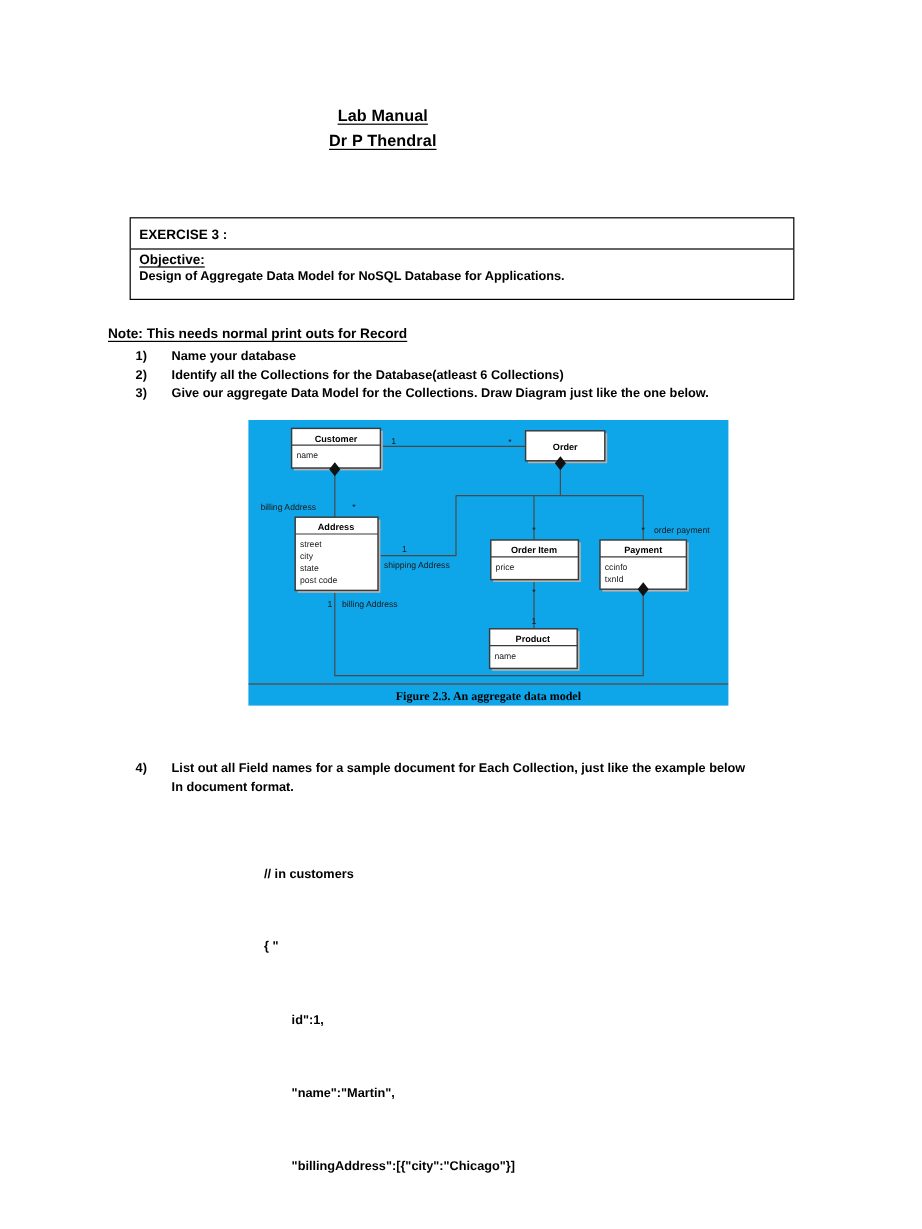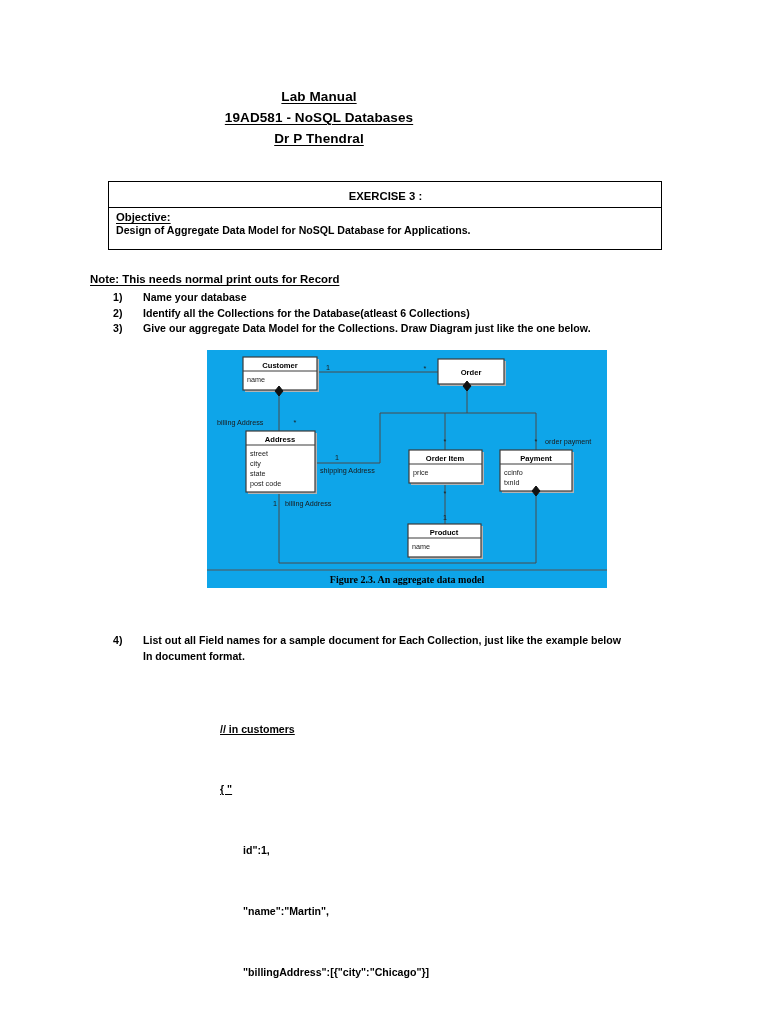--- a/index.html
+++ b/index.html
@@ -44,21 +44,20 @@
     border: 1.3px solid #000;
     box-sizing: border-box;
   }
   .exercise-row {
     padding: 4px 6px 5px 7px;
     box-sizing: border-box;
   }
   .exercise-row.top {
     border-bottom: 1.3px solid #000;
     height: 26px;
-    text-align: center;
   }
   .exercise-row.bottom {
     height: 41px;
     padding-top: 3px;
   }
   .ex-label {
     font-size: 11.3px;
     font-weight: bold;
   }
   .obj-label {
@@ -141,29 +140,28 @@
     position: absolute;
     left: 175px;
     top: 678px;
     width: 500px;
     font-size: 10.6px;
     font-weight: bold;
     line-height: 20.3px;
     white-space: pre;
   }
   .code-line { display: block; }
-  .ind1 { padding-left: 45px; text-decoration: underline; }
+  .ind1 { padding-left: 45px; }
   .ind2 { padding-left: 68px; }
 </style>
 </head>
 <body>
 
 <div class="title-block">
   <div class="title-line"><span>Lab Manual</span></div>
-  <div class="title-line"><span>19AD581 - NoSQL Databases</span></div>
   <div class="title-line"><span>Dr P Thendral</span></div>
 </div>
 
 <div class="exercise-box">
   <div class="exercise-row top">
     <span class="ex-label">EXERCISE 3 :</span>
   </div>
   <div class="exercise-row bottom">
     <span class="obj-label">Objective:</span>
     <span class="obj-text">Design of Aggregate Data Model for NoSQL Database for Applications.</span>

